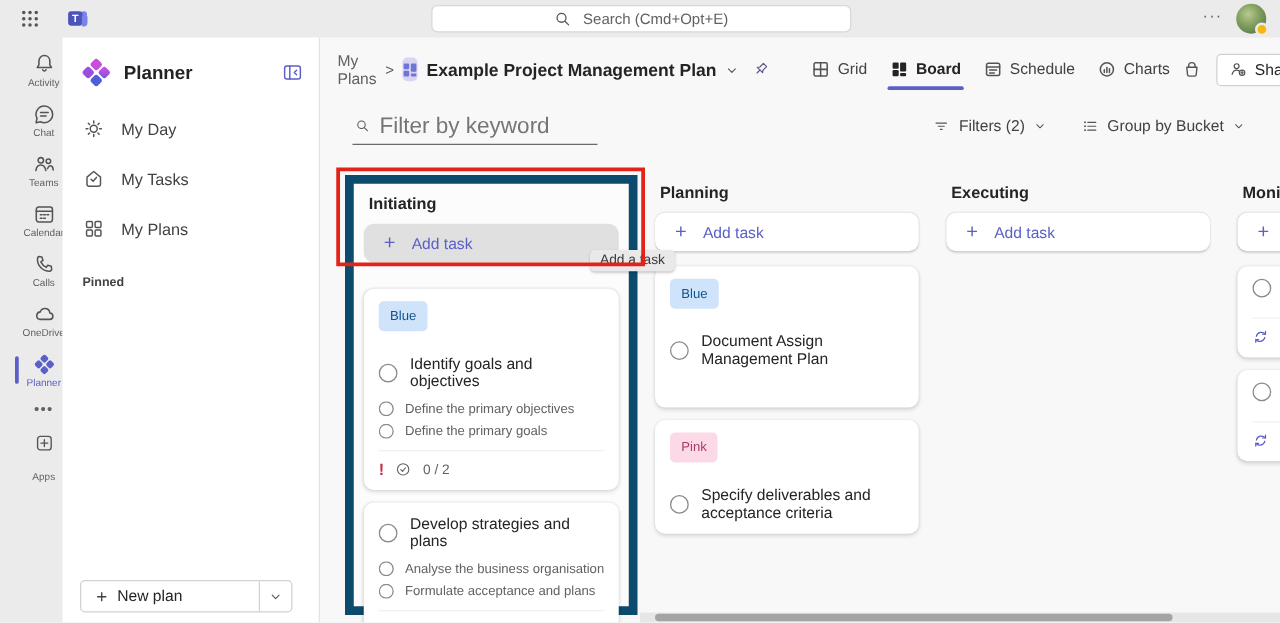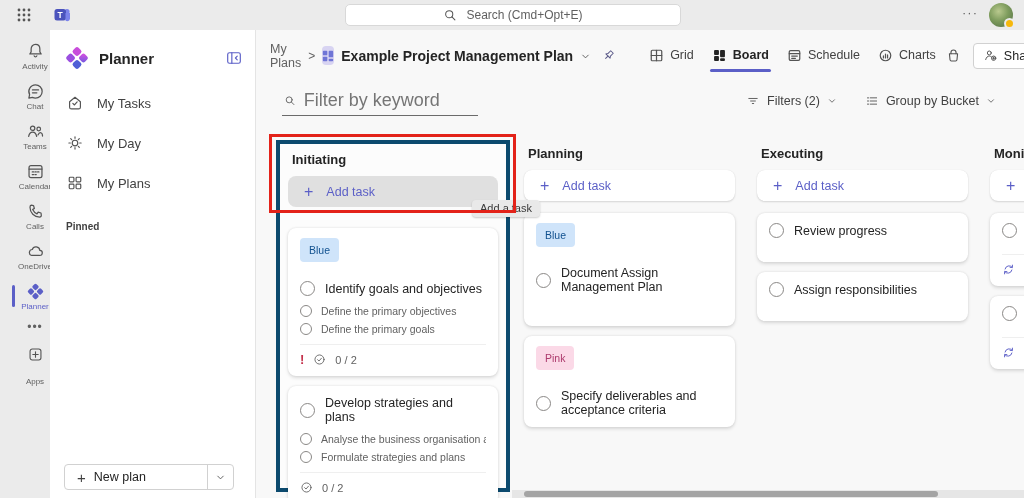--- a/index.html
+++ b/index.html
@@ -66,21 +66,21 @@
   .filter-input-wrap { display:flex; align-items:center; gap:8px; width:196px; border-bottom:1px solid #6b6b6b;
     padding:4px 2px; margin-left:10px; }
   .filter-input-wrap input { border:none; outline:none; background:transparent; font-size:18px; color:#000000;
     font-family:Liberation Sans, sans-serif; width:100%; }
   .filter-controls { margin-left:auto; display:flex; align-items:center; gap:28px; padding-right:12px; }
   .fc-item { display:flex; align-items:center; gap:7px; font-size:12.5px; color:#424242; }
 
   
   .board { position:absolute; top:106px; left:0; right:0; bottom:0; display:flex; align-items:stretch; padding-left:20px; }
   .column { flex:none; width:227px; margin-right:6px; padding:8px 8px 0; }
-  .column.outlined { width:234px; margin-top:4px; margin-bottom:6px; border:4px solid #0c4a6e; background:#fcfcfc; padding:6px 8px 0; }
+  .column.outlined { width:234px; margin-top:4px; margin-bottom:6px; border:7px solid #0c4a6e; background:#fcfcfc; padding:6px 8px 0; }
   .col-name { font-size:13px; font-weight:700; color:#242424; margin:2px 0 9px 4px; white-space:nowrap; }
   .add-task { height:31px; border-radius:8px; background:#fff; box-shadow:0 1px 2px rgba(0,0,0,.14), 0 0 1px rgba(0,0,0,.1);
     display:flex; align-items:center; gap:13px; padding-left:16px; color:#5b5fc7; font-size:12.5px; }
   .add-task .plus { font-size:16px; font-weight:400; line-height:1; }
   .add-task.grey { background:#e0e0e0; box-shadow:none; }
   .cards { margin-top:12px; }
   .column.outlined .cards { margin-top:21px; }
   .card { background:#fff; border-radius:8px; box-shadow:0 1.6px 3.6px rgba(0,0,0,.13), 0 0 2px rgba(0,0,0,.08);
     padding:10px 12px; margin-bottom:10px; }
   .pill { display:inline-block; font-size:10.5px; font-weight:400; padding:6px 9px; border-radius:4px; margin-bottom:19px; }
@@ -235,38 +235,38 @@
     <span class="sb-collapse">
       <svg class="ic" width="18" height="18" viewBox="0 0 20 20" style="stroke:#5b5fc7;">
         <rect x="3" y="4.2" width="14" height="11.6" rx="2"></rect>
         <line x1="7.6" y1="4.2" x2="7.6" y2="15.8"></line>
         <path d="M13.6 8l-2 2 2 2"></path>
       </svg>
     </span>
   </div>
   <div class="sb-item">
     <svg class="ic" width="18" height="18" viewBox="0 0 20 20">
-      <path d="M4 8.6 10 3.6l6 5v6a2 2 0 0 1-2 2H6a2 2 0 0 1-2-2z"></path>
-      <path d="M7.6 10.4l1.8 1.8 3-3.4"></path>
-    </svg>
-    <span>My Tasks</span>
-  </div>
-  <div class="sb-item">
-    <svg class="ic" width="18" height="18" viewBox="0 0 20 20">
       <circle cx="10" cy="10" r="3.1"></circle>
       <line x1="10" y1="3.2" x2="10" y2="4.8"></line>
         <line x1="10" y1="15.2" x2="10" y2="16.8"></line>
       <line x1="3.2" y1="10" x2="4.8" y2="10"></line>
         <line x1="15.2" y1="10" x2="16.8" y2="10"></line>
       <line x1="5.2" y1="5.2" x2="6.3" y2="6.3"></line>
         <line x1="13.7" y1="13.7" x2="14.8" y2="14.8"></line>
       <line x1="5.2" y1="14.8" x2="6.3" y2="13.7"></line>
         <line x1="13.7" y1="6.3" x2="14.8" y2="5.2"></line>
     </svg>
     <span>My Day</span>
+  </div>
+  <div class="sb-item">
+    <svg class="ic" width="18" height="18" viewBox="0 0 20 20">
+      <path d="M4 8.6 10 3.6l6 5v6a2 2 0 0 1-2 2H6a2 2 0 0 1-2-2z"></path>
+      <path d="M7.6 10.4l1.8 1.8 3-3.4"></path>
+    </svg>
+    <span>My Tasks</span>
   </div>
   <div class="sb-item">
     <svg class="ic" width="18" height="18" viewBox="0 0 20 20">
       <rect x="3.6" y="3.6" width="5.2" height="5.2" rx="1"></rect>
         <rect x="11.2" y="3.6" width="5.2" height="5.2" rx="1"></rect>
       <rect x="3.6" y="11.2" width="5.2" height="5.2" rx="1"></rect>
         <rect x="11.2" y="11.2" width="5.2" height="5.2" rx="1"></rect>
     </svg>
     <span>My Plans</span>
   </div>
@@ -448,21 +448,21 @@
             <span class="circle"></span>
             <span>Develop strategies and plans</span>
           </div>
           <div class="subtasks">
             <div class="subtask">
               <span class="circle"></span>
               <span>Analyse the business organisation and persc</span>
             </div>
             <div class="subtask">
               <span class="circle"></span>
-              <span>Formulate strategies and plans</span>
+              <span>Formulate acceptance and plans</span>
             </div>
           </div>
           <div class="card-footer">
             <svg class="ic" width="13" height="13" viewBox="0 0 16 16" style="stroke:#616161;stroke-width:1.1;">
               <circle cx="8" cy="8" r="5.6"></circle>
                 <path d="M5.7 8.2l1.7 1.7 3-3.5"></path>
             </svg>
             <span>0 / 2</span>
           </div>
         </div>
@@ -493,36 +493,20 @@
         </div>
       </div>
     </div>
 
     <div class="column">
       <div class="col-name">Executing</div>
       <div class="add-task">
         <span class="plus">+</span>
         <span>Add task</span>
       </div>
-      <div class="cards">
-        <div class="card">
-          <div class="task-row">
-            <span class="circle"></span>
-            <span>Review progress</span>
-          </div>
-          <div class="spacer-sm"></div>
-        </div>
-        <div class="card">
-          <div class="task-row">
-            <span class="circle"></span>
-            <span>Assign responsibilities</span>
-          </div>
-          <div class="spacer-sm"></div>
-        </div>
-      </div>
     </div>
 
     <div class="column">
       <div class="col-name">Monitoring</div>
       <div class="add-task">
         <span class="plus">+</span>
 
       </div>
       <div class="cards">
         <div class="card">

